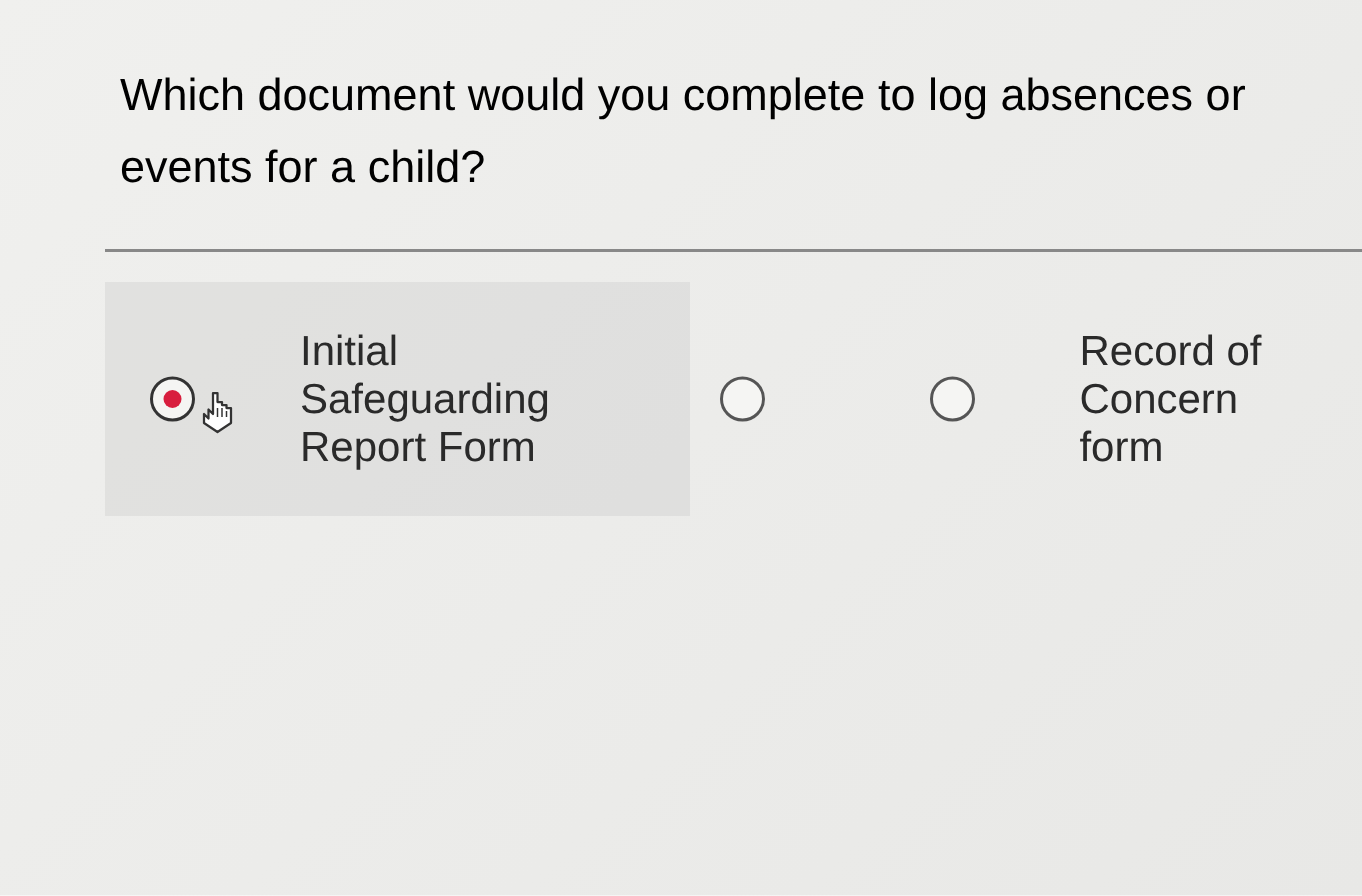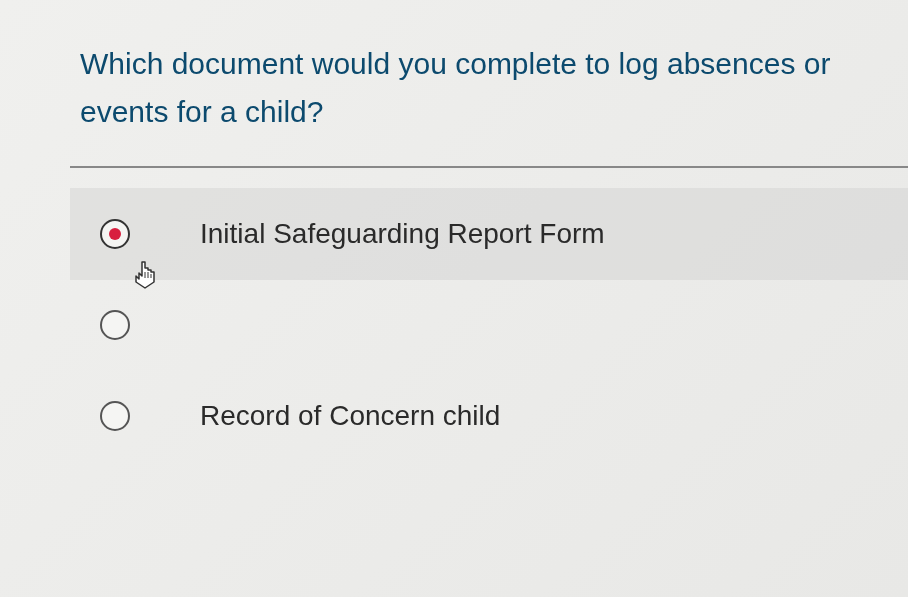--- a/index.html
+++ b/index.html
@@ -14,32 +14,32 @@
       height: 597px;
       padding: 40px 0 0 80px;
       color: #2a2a2a;
       overflow: hidden;
     }
     .question {
       font-size: 30px;
       line-height: 1.6;
       margin-bottom: 30px;
       padding-right: 24px;
-      color: #0c4a6e;
+      color: #000000;
       font-weight: 400;
     }
     .divider {
       border: none;
       border-top: 2px solid #888;
       margin-bottom: 20px;
       margin-left: -10px;
     }
     .options {
       display: flex;
-      flex-direction: column;
+      flex-direction: row;
     }
     .option {
       display: flex;
       align-items: center;
       padding: 30px 20px 30px 30px;
       cursor: pointer;
       position: relative;
       margin-left: -10px;
     }
     .option.selected {
@@ -109,16 +109,16 @@
   <div class="option">
     <div class="radio">
       
     </div>
   </div>
 
   <div class="option">
     <div class="radio">
       
     </div>
-    <span class="option-label">Record of Concern child</span>
+    <span class="option-label">Record of Concern form</span>
   </div>
 
 </div>
 
 </body></html>

